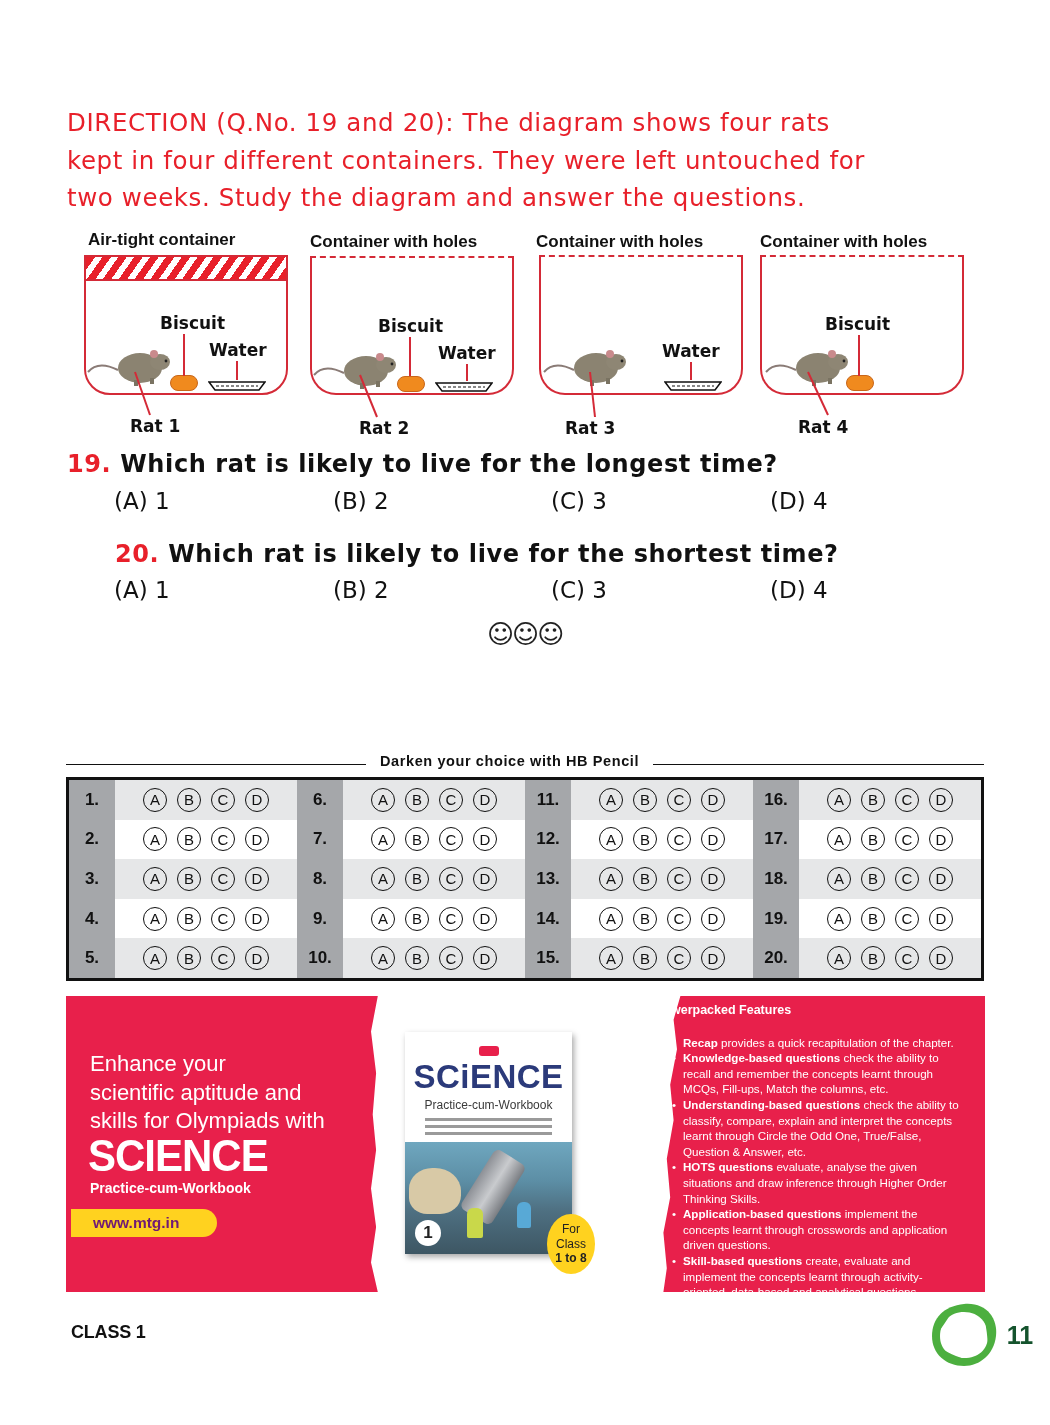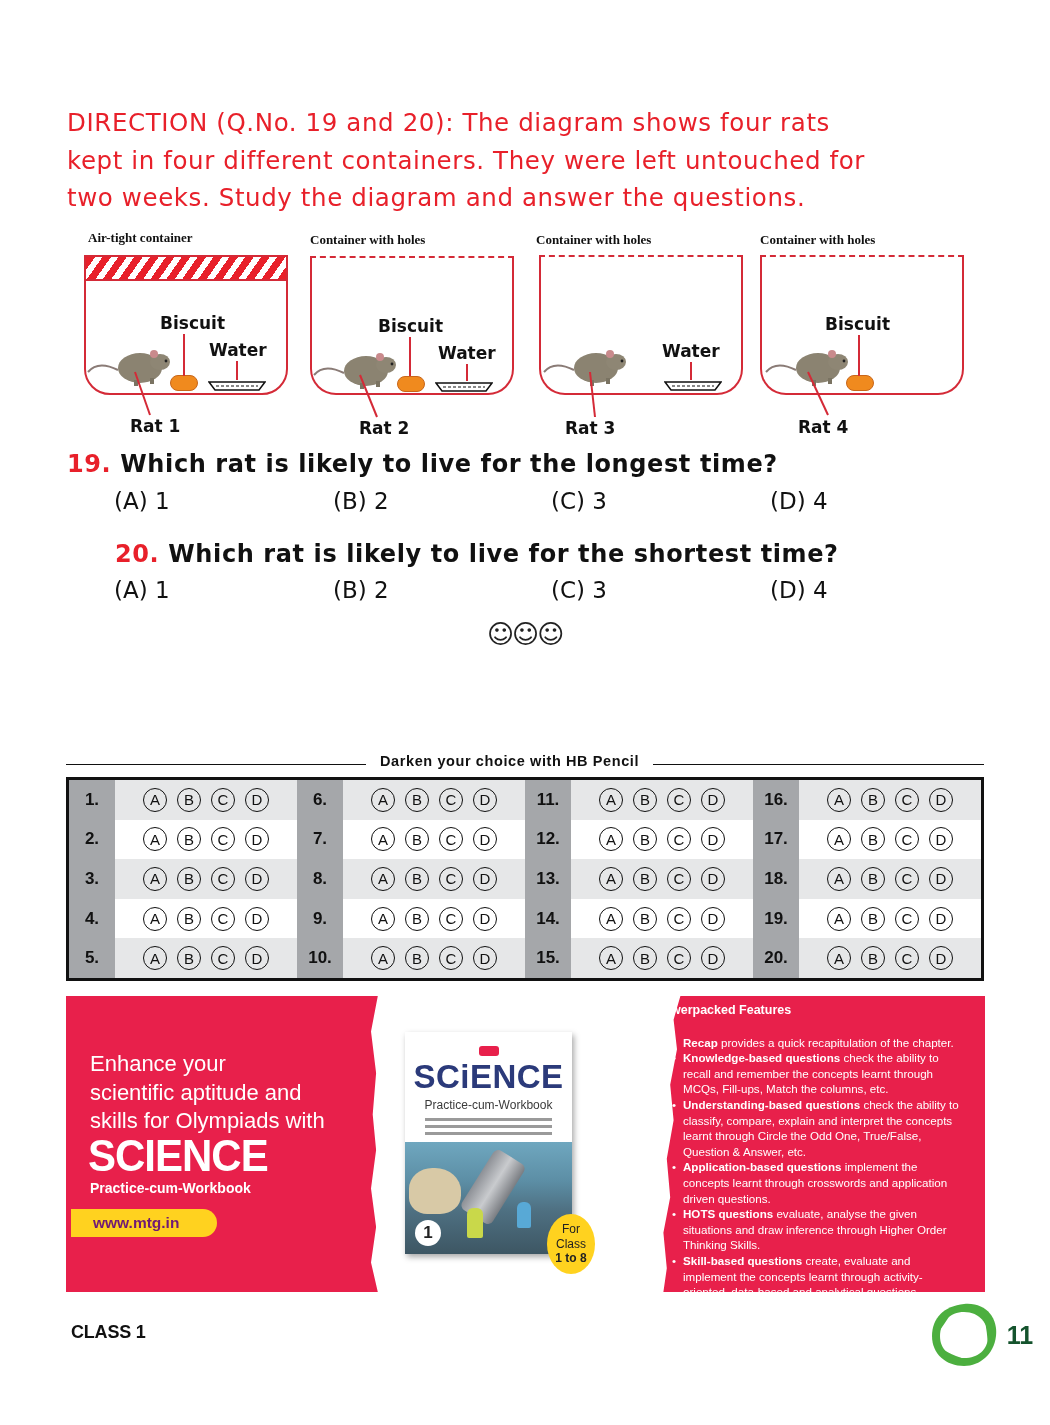--- a/index.html
+++ b/index.html
@@ -4,21 +4,21 @@
 <style>
   html, body { margin:0; padding:0; background:#ffffff; }
   body { width:1050px; height:1425px; position:relative; overflow:hidden; font-family:"DejaVu Sans", sans-serif; }
   .abs { position:absolute; }
 
   
   .direction { left:67px; top:104px; width:916px; color:#e8202a; font-family:"DejaVu Sans", sans-serif; font-weight:normal; font-size:24.5px; line-height:37.5px; text-align:justify; letter-spacing:0.6px; }
   .direction .last { text-align-last:left; }
 
   
-  .cont-title { font-family:Liberation Serif, serif; font-weight:bold; font-size:13px; color:#111; white-space:nowrap; }
+  .cont-title { font-family:Liberation Sans, sans-serif; font-weight:bold; font-size:17px; color:#111; white-space:nowrap; }
   .box { border:2.5px solid #d42a37; border-radius:0 0 26px 26px; background:#fff; box-sizing:border-box; }
   .box.holes { border-top:2.5px dashed #d42a37; }
   .lid { height:22px; border-bottom:2.5px solid #d42a37;
     background: repeating-linear-gradient(-55deg, #e8202a 0 7px, #ffffff 7px 13px); }
   .lbl { font-family:"DejaVu Sans", sans-serif; font-weight:bold; font-size:17px; color:#111; white-space:nowrap; }
   .pointer { background:#d42a37; width:2px; }
   .rat-label { font-family:"DejaVu Sans", sans-serif; font-weight:bold; font-size:17px; color:#111; white-space:nowrap; }
 
   
   .q { font-family:"DejaVu Sans", sans-serif; font-weight:bold; font-size:24px; color:#111; white-space:nowrap; letter-spacing:0.6px; }
@@ -436,22 +436,22 @@
     <span>Class</span>
     <b>1 to 8</b>
   </div>
 
   <div class="abs features">
     <div class="fh">Powerpacked Features</div>
     <ul id="feat-list">
         <li><b>Recap</b><span> provides a quick recapitulation of the chapter.</span></li>
         <li><b>Knowledge-based questions</b><span> check the ability to recall and remember the concepts learnt through MCQs, Fill-ups, Match the columns, etc.</span></li>
         <li><b>Understanding-based questions</b><span> check the ability to classify, compare, explain and interpret the concepts learnt through Circle the Odd One, True/False, Question &amp; Answer, etc.</span></li>
+        <li><b>HOTS questions</b><span> evaluate, analyse the given situations and draw inference through Higher Order Thinking Skills.</span></li>
         <li><b>Application-based questions</b><span> implement the concepts learnt through crosswords and application driven questions.</span></li>
-        <li><b>HOTS questions</b><span> evaluate, analyse the given situations and draw inference through Higher Order Thinking Skills.</span></li>
         <li><b>Skill-based questions</b><span> create, evaluate and implement the concepts learnt through activity-oriented, data-based and analytical questions.</span></li>
       </ul>
   </div>
 </div>
 
 <div class="abs footer-class">CLASS 1</div>
 <svg class="abs page-badge" viewBox="0 0 72 70">
   <path d="M36 4 C58 2 70 18 68 36 C66 54 52 66 36 66 C18 66 4 54 4 36 C4 18 16 6 36 4 Z" fill="#4caf3f"></path>
   <path d="M36 12 C52 12 60 24 60 36 C60 50 50 58 36 58 C22 58 12 50 12 36 C12 22 22 12 36 12 Z" fill="#ffffff"></path>
   <path d="M12 30 C6 18 16 8 28 8 C22 14 18 22 12 30 Z" fill="#4caf3f"></path>

